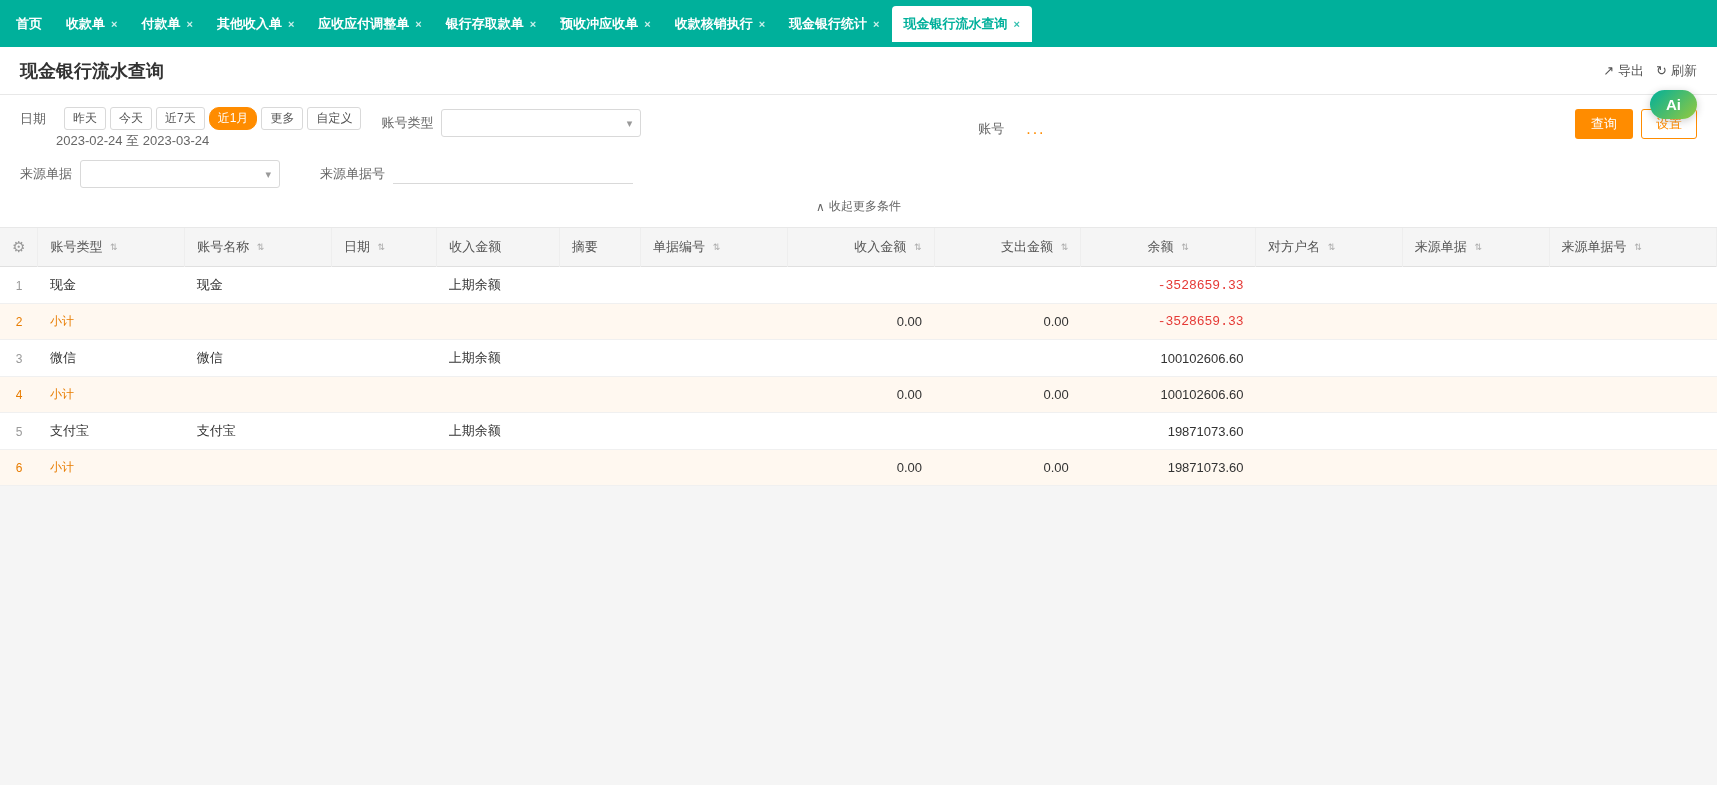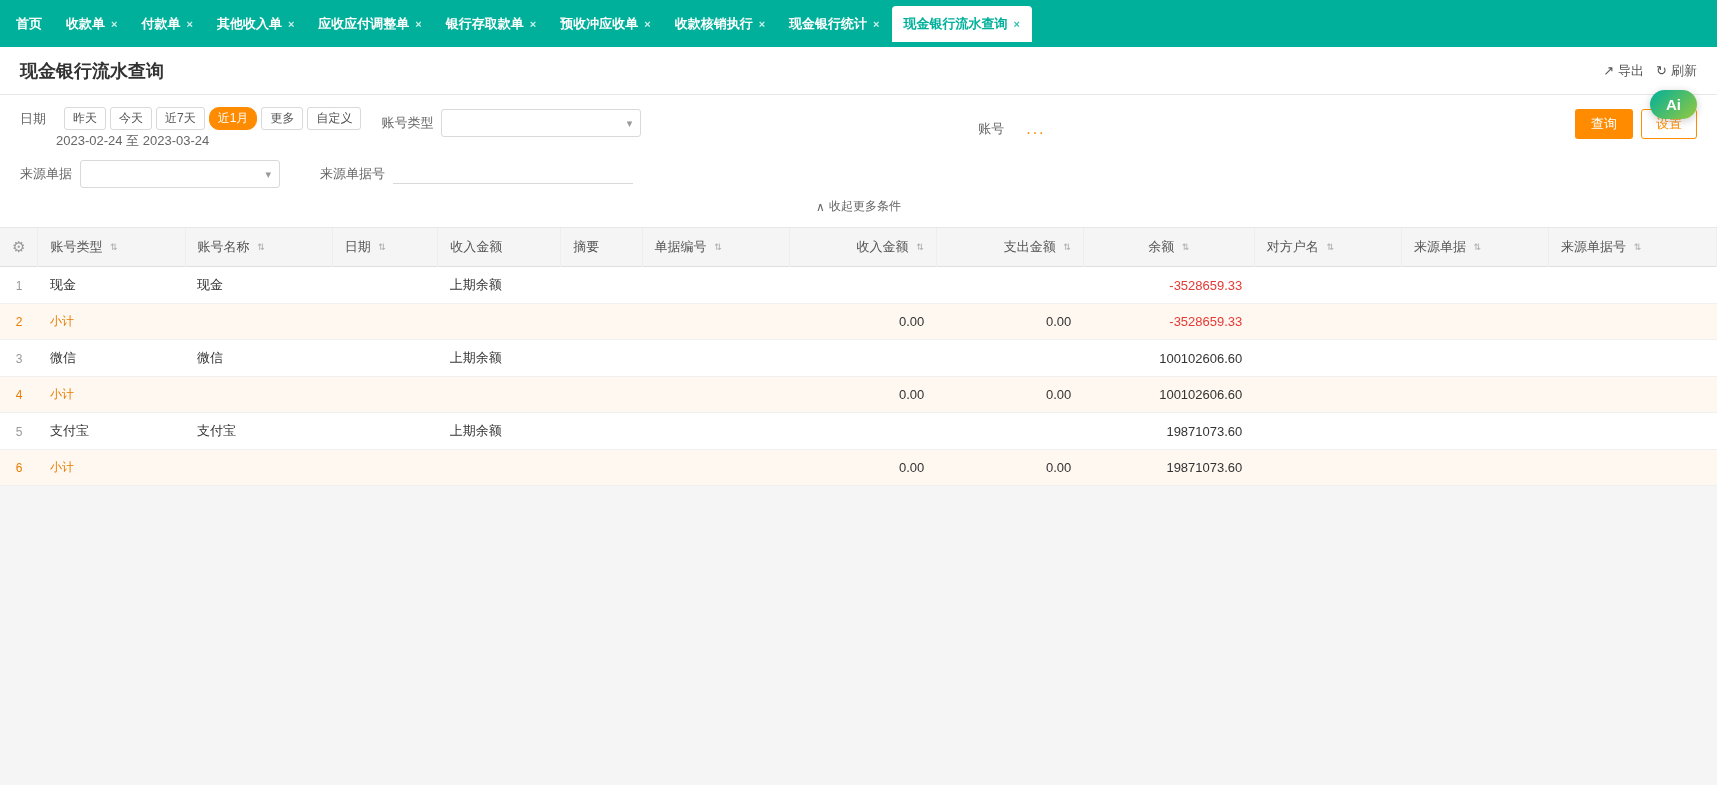--- a/index.html
+++ b/index.html
@@ -187,20 +187,21 @@
       white-space: nowrap;
       color: #333;
     }
     tbody td.number {
       text-align: right;
       color: #333;
     }
     tbody td.negative {
       text-align: right;
       color: #e53935;
+      font-family: Liberation Mono, monospace;
     }
     .row-num { color: #999; font-size: 12px; }
     .gear-col { width: 36px; text-align: center; }
     .gear-icon { color: #999; cursor: pointer; font-size: 15px; }
 
     
     .ai-badge {
       position: fixed;
       right: 20px;
       top: 90px;

